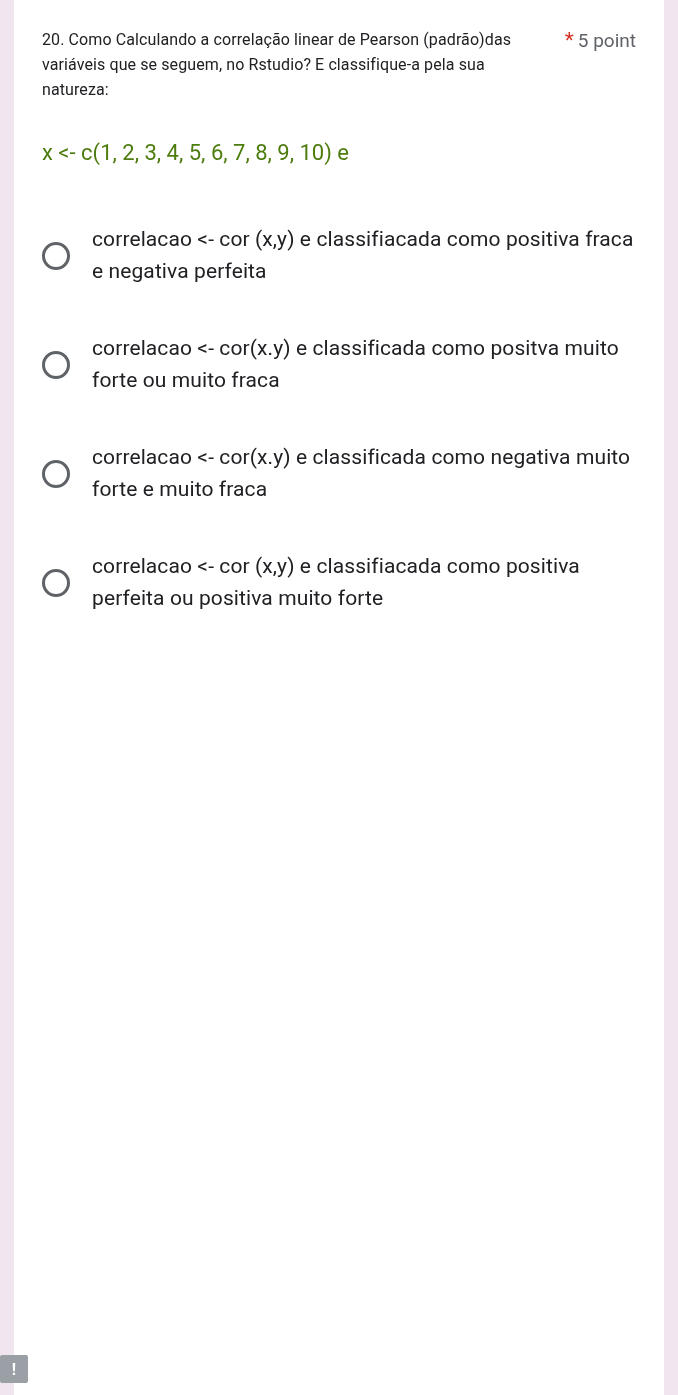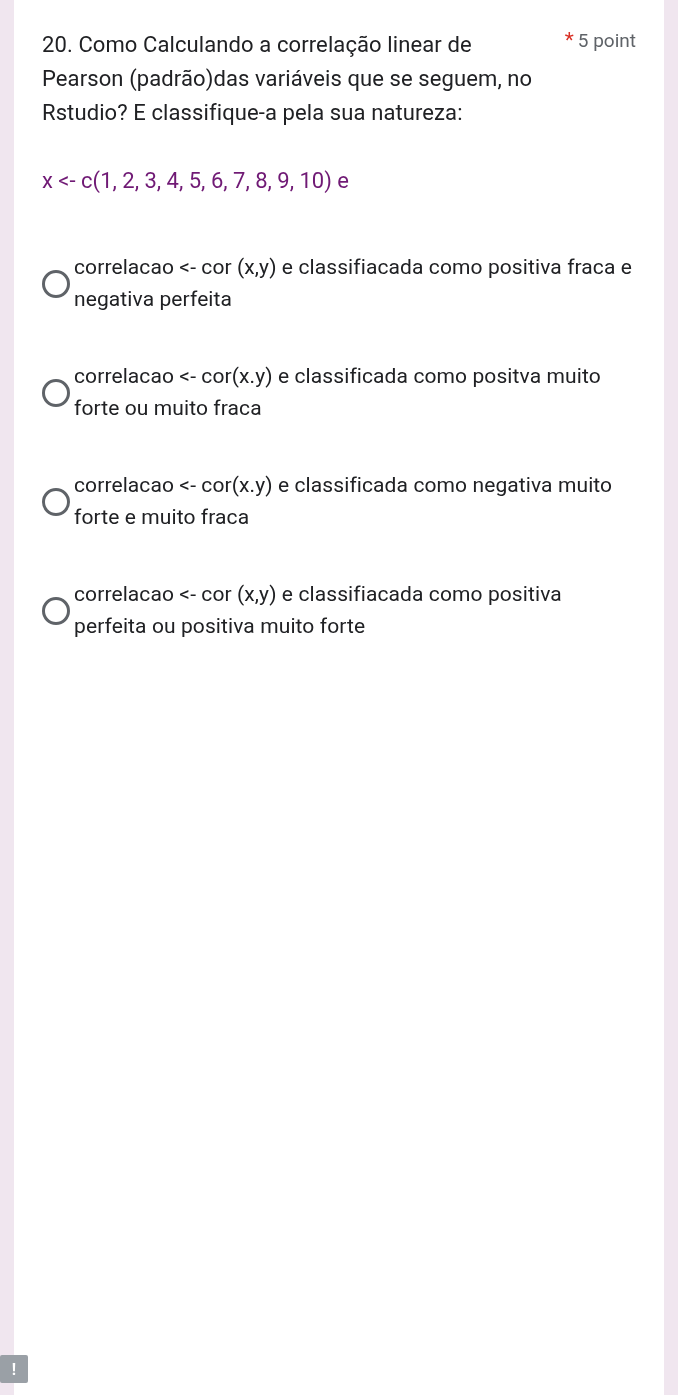--- a/index.html
+++ b/index.html
@@ -21,54 +21,54 @@
     border-radius: 0;
     min-height: 1395px;
   }
   .question-header {
     display: flex;
     justify-content: space-between;
     align-items: flex-start;
     gap: 16px;
   }
   .question-text {
-    font-size: 22px;
+    font-size: 16px;
     line-height: 1.55;
     color: #202124;
     flex: 1;
     letter-spacing: 0.1px;
   }
   .points {
     white-space: nowrap;
     font-size: 19px;
     color: #5f6368;
     display: flex;
     align-items: baseline;
     gap: 4px;
   }
   .required-star {
     color: #d93025;
     font-size: 21px;
   }
   .question-body {
     font-size: 22px;
     line-height: 1.55;
-    color: #701a75;
+    color: #4d7c0f;
     margin-top: 34px;
   }
   .question-body p {
     margin-bottom: 34px;
   }
   .options {
     margin-top: 54px;
   }
   .option-row {
     display: flex;
     align-items: center;
-    gap: 4px;
+    gap: 22px;
     margin-bottom: 46px;
     cursor: pointer;
   }
   .radio {
     width: 28px;
     height: 28px;
     min-width: 28px;
     border: 3px solid #5f6368;
     border-radius: 50%;
     background: #fff;

